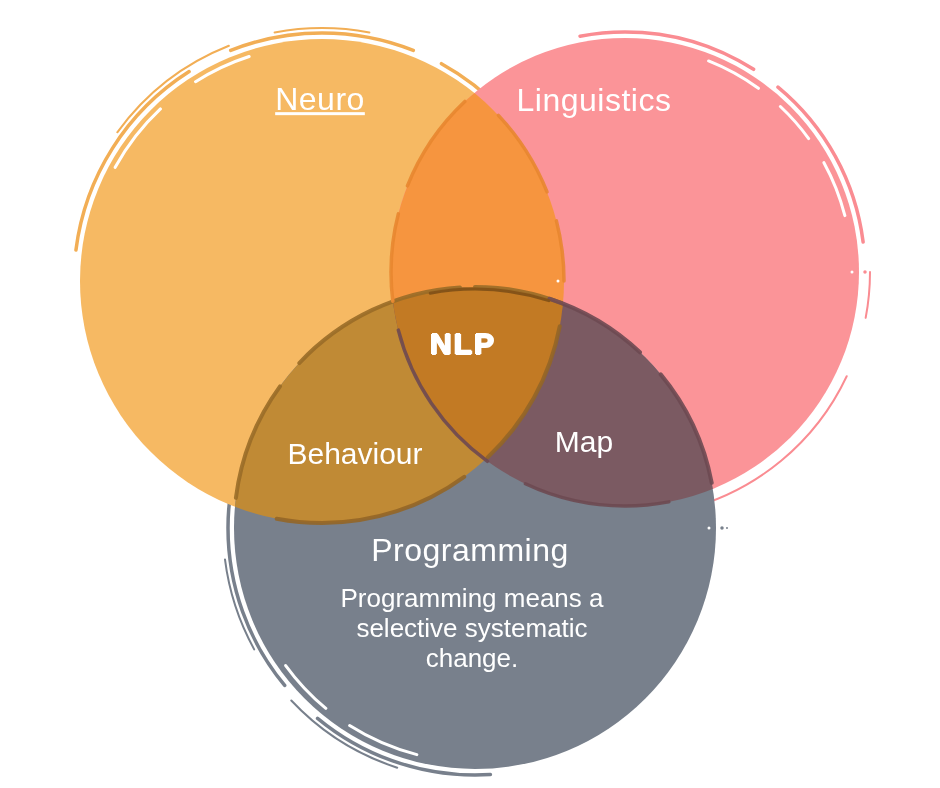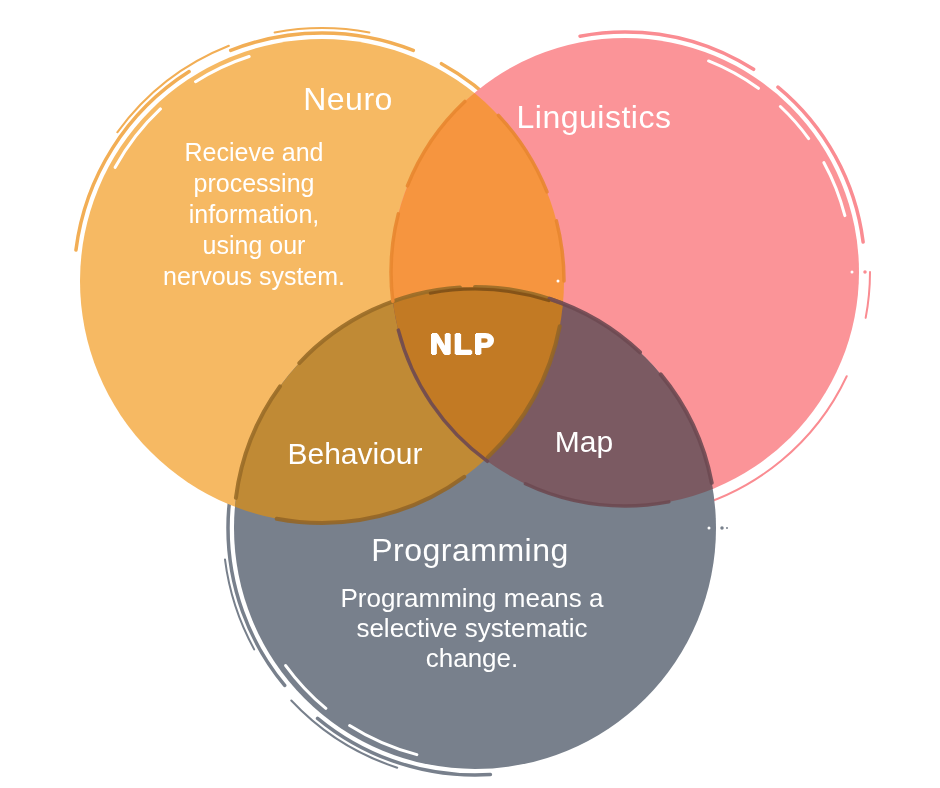--- a/index.html
+++ b/index.html
@@ -37,23 +37,23 @@
   .circle-desc  { font-size: 25px; line-height: 31px; }
   .desc-programming { font-size: 26px; line-height: 30px; }
   .overlap-label { font-size: 30px; }
   .nlp-label {
     font-size: 30px;
     font-weight: bold;
     letter-spacing: 2px;
     text-shadow: 1px 0 0 #fff, -1px 0 0 #fff, 0 1px 0 #fff, 0 -1px 0 #fff;
   }
   
-  #neuro-title        { left: 348px; top: 100px; }
+  #neuro-title        { left: 320px; top: 100px; text-decoration: underline; }
   #neuro-desc         { left: 254px; top: 214px; }
-  #linguistics-title  { left: 594px; top: 118px; }
+  #linguistics-title  { left: 594px; top: 101px; }
   #linguistics-desc   { left: 699px; top: 213px; }
   #strategies-label   { left: 466px; top: 235px; }
   #nlp-label          { left: 463px; top: 344px; }
   #behaviour-label    { left: 355px; top: 438px; margin-top: 16px; }
   #map-label          { left: 584px; top: 442px; text-align: right; }
   #programming-title  { left: 470px; top: 551px; }
   #programming-desc   { left: 472px; top: 628px; }
 </style>
 </head>
 <body>
@@ -107,25 +107,20 @@
       <circle clip-path="url(#clipC)" cx="322" cy="281" r="242" pathLength="100" stroke="#946627" stroke-width="4" stroke-dasharray="0 3 10 2 13 100"></circle>
       <circle clip-path="url(#clipC)" cx="625" cy="272" r="234" pathLength="100" stroke="#6E4A52" stroke-width="3.5" stroke-dasharray="0 22 10 3 11 100"></circle>
       <circle clip-path="url(#clipA)" cx="625" cy="272" r="234" pathLength="100" stroke="#E8872F" stroke-width="3.5" stroke-dasharray="0 48 6 2 7 100"></circle>
       <circle clip-path="url(#clipB)" cx="322" cy="281" r="242" pathLength="100" stroke="#E8872F" stroke-width="3.5" stroke-dasharray="0 88 6 2 4 100"></circle>
       <circle clip-path="url(#clipAB)" cx="475" cy="528" r="239" pathLength="100" stroke="#7E5018" stroke-width="3" stroke-dasharray="0 72 8 100"></circle>
     </g>
   </svg>
 
   <div class="lbl circle-title" id="neuro-title">Neuro</div>
 
-  <div class="lbl circle-desc" id="neuro-desc">Recieve and
-processing
-information,
-using our
-nervous system.</div>
 
   <div class="lbl circle-title" id="linguistics-title">Linguistics</div>
 
 
 
   <div class="lbl nlp-label" id="nlp-label">NLP</div>
 
   <div class="lbl overlap-label" id="behaviour-label">Behaviour</div>
 
   <div class="lbl overlap-label" id="map-label">Map</div>

